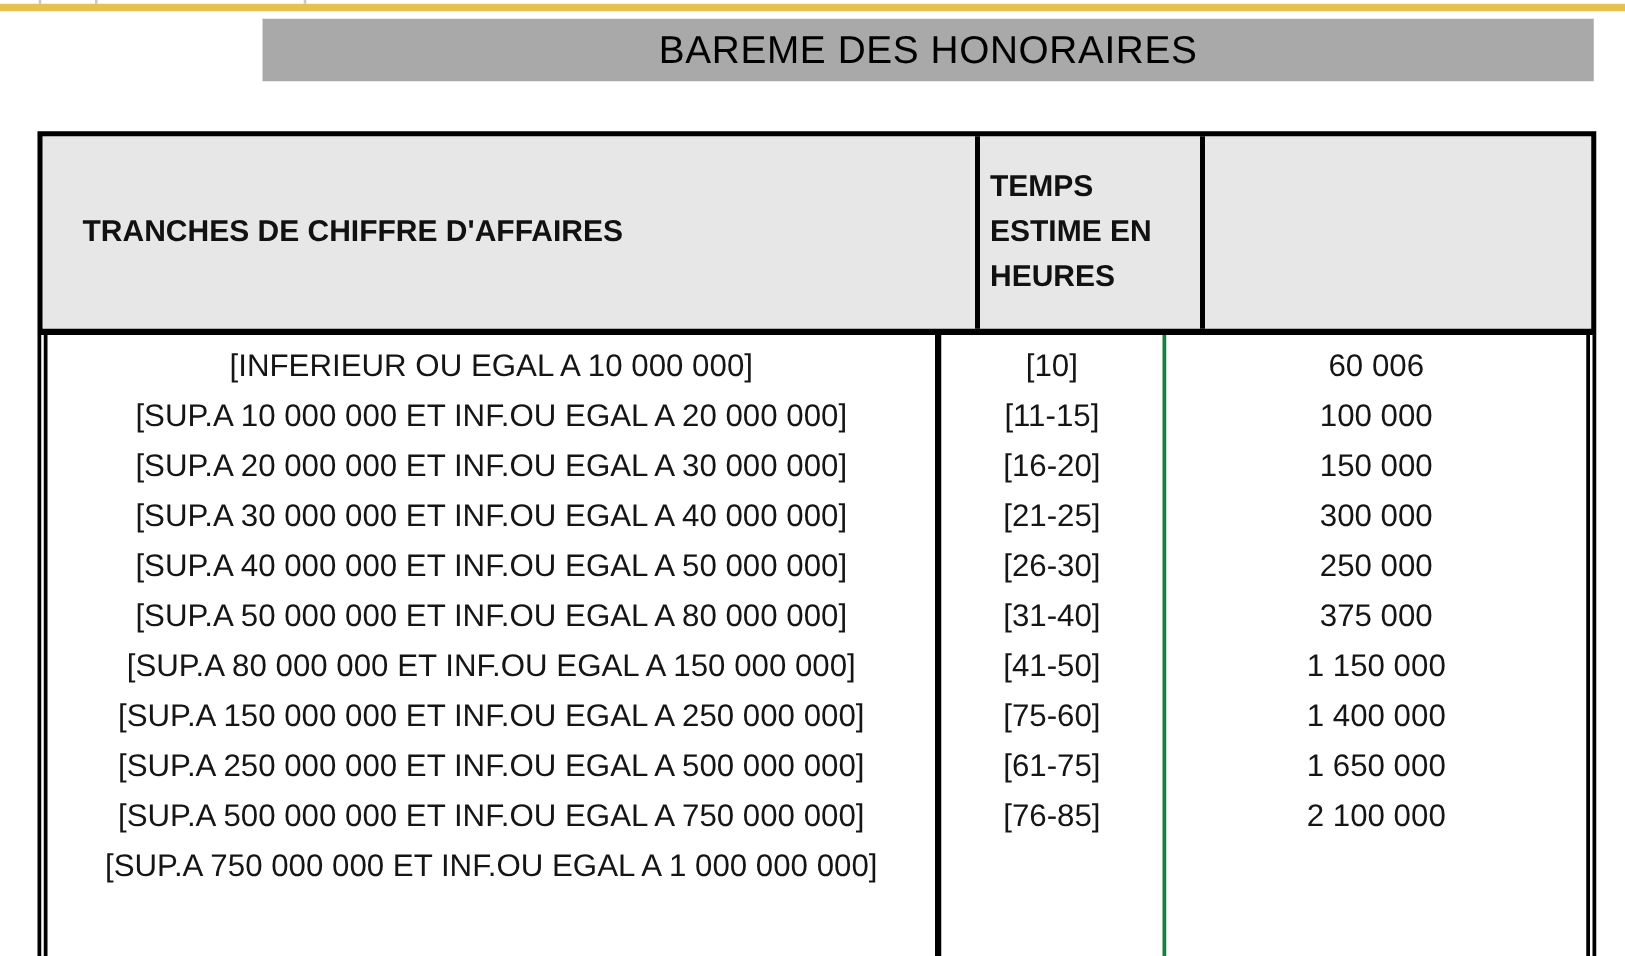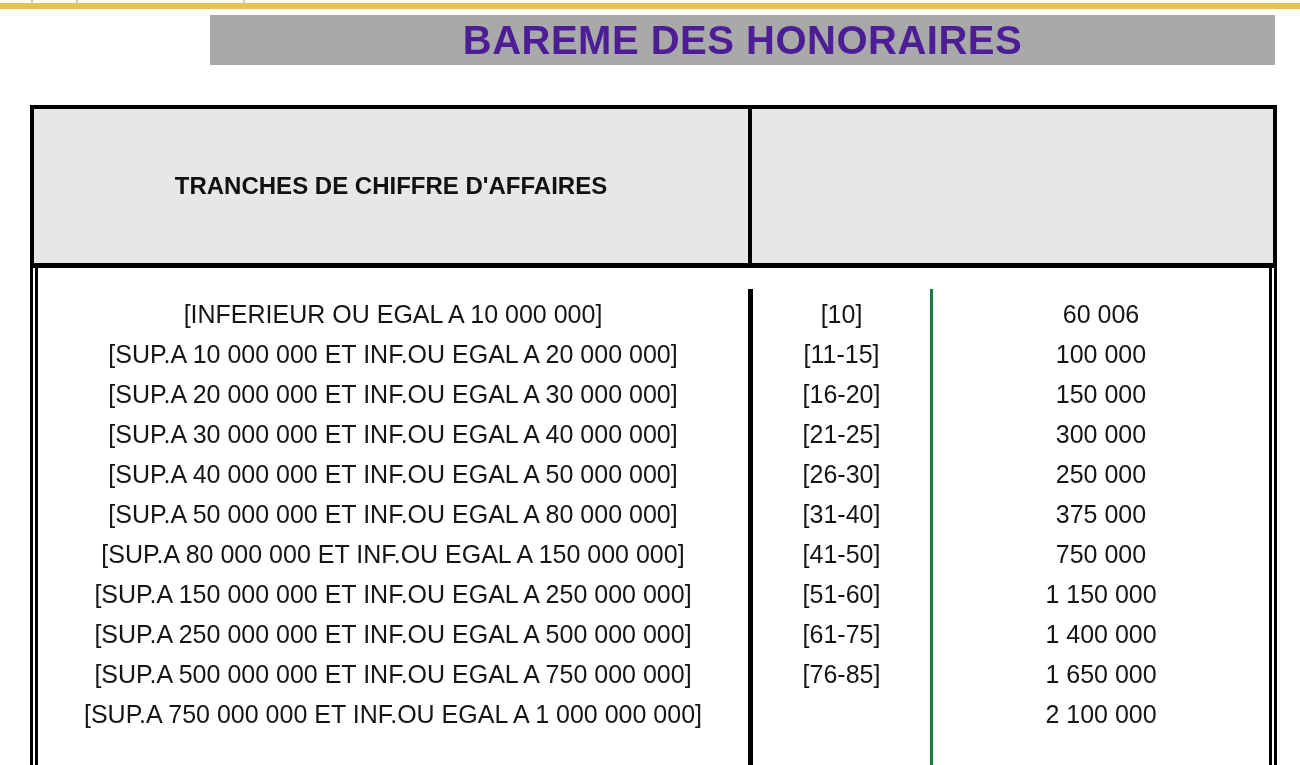--- a/index.html
+++ b/index.html
@@ -42,23 +42,23 @@
     left: 210px;
     top: 15px;
     width: 1065px;
     height: 50px;
     background: #A9A9A9;
     display: flex;
     align-items: center;
     justify-content: center;
   }
   .banner .title-text {
-    font-weight: bold;
-    font-size: 40px;
-    color: #4c1d95;
+    font-weight: normal;
+    font-size: 31px;
+    color: #000000;
     letter-spacing: 0.5px;
     white-space: nowrap;
   }
 
   
   .thead {
     position: absolute;
     left: 30px;
     top: 105px;
     width: 1247px;
@@ -73,22 +73,22 @@
     display: flex;
     align-items: center;
     box-sizing: border-box;
     font-weight: bold;
     font-size: 24px;
     color: #111111;
   }
   .th-tranches {
     width: 718px;
     border-right: 4px solid #000;
-    justify-content: center;
     text-align: center;
+    margin-left: 32px;
   }
   .th-temps {
     width: 180px;
     border-right: 4px solid #000;
     padding-left: 8px;
     line-height: 1.5;
   }
   .th-honoraires {
     flex: 1;
     padding-left: 8px;
@@ -106,21 +106,20 @@
     box-sizing: border-box;
     display: flex;
     border-left: 8px double #000;
     border-right: 8px double #000;
     background: #ffffff;
   }
   .bcol {
     box-sizing: border-box;
     padding-top: 5px;
     overflow: hidden;
-    margin-top: 21px;
   }
   .bcol-tranches {
     width: 715px;
     border-right: 5px solid #000;
   }
   .bcol-temps {
     width: 180px;
     border-right: 3px solid #15803d;
   }
   .bcol-honoraires { flex: 1; }
@@ -145,20 +144,23 @@
 
   <div class="accent-rule"></div>
 
   <div class="banner">
     <span class="title-text">BAREME DES HONORAIRES</span>
   </div>
 
   <div class="thead">
     <div class="th th-tranches">
       <span>TRANCHES DE CHIFFRE D'AFFAIRES</span>
+    </div>
+    <div class="th th-temps">
+      <span>TEMPS ESTIME EN HEURES</span>
     </div>
   </div>
 
   <div class="tbody">
     <div class="bcol bcol-tranches">
         <div class="cell">[INFERIEUR OU EGAL A 10 000 000]</div>
         <div class="cell">[SUP.A 10 000 000 ET INF.OU EGAL A 20 000 000]</div>
         <div class="cell">[SUP.A 20 000 000 ET INF.OU EGAL A 30 000 000]</div>
         <div class="cell">[SUP.A 30 000 000 ET INF.OU EGAL A 40 000 000]</div>
         <div class="cell">[SUP.A 40 000 000 ET INF.OU EGAL A 50 000 000]</div>
@@ -170,32 +172,31 @@
         <div class="cell">[SUP.A 750 000 000 ET INF.OU EGAL A 1 000 000 000]</div>
       </div>
     <div class="bcol bcol-temps">
         <div class="cell">[10]</div>
         <div class="cell">[11-15]</div>
         <div class="cell">[16-20]</div>
         <div class="cell">[21-25]</div>
         <div class="cell">[26-30]</div>
         <div class="cell">[31-40]</div>
         <div class="cell">[41-50]</div>
-        <div class="cell">[51-60]</div>
+        <div class="cell">[75-60]</div>
         <div class="cell">[61-75]</div>
         <div class="cell">[76-85]</div>
       </div>
     <div class="bcol bcol-honoraires">
         <div class="cell">60 006</div>
         <div class="cell">100 000</div>
         <div class="cell">150 000</div>
         <div class="cell">300 000</div>
         <div class="cell">250 000</div>
         <div class="cell">375 000</div>
-        <div class="cell">750 000</div>
         <div class="cell">1 150 000</div>
         <div class="cell">1 400 000</div>
         <div class="cell">1 650 000</div>
         <div class="cell">2 100 000</div>
       </div>
   </div>
 
 </div>
 
 </body></html>

